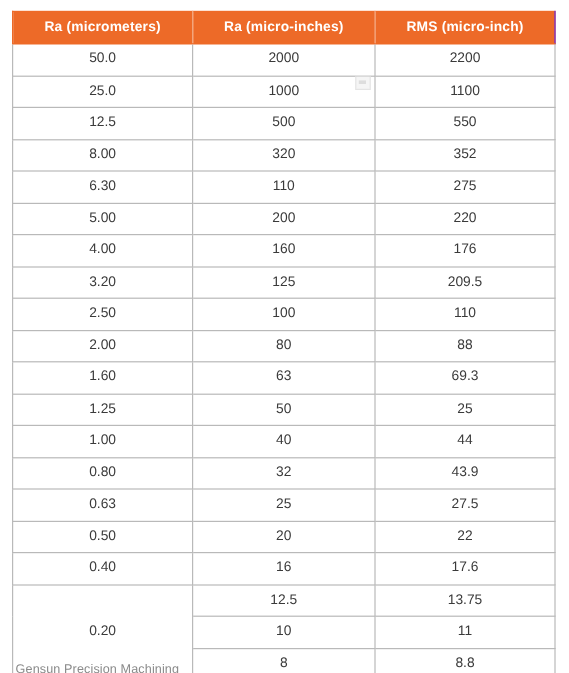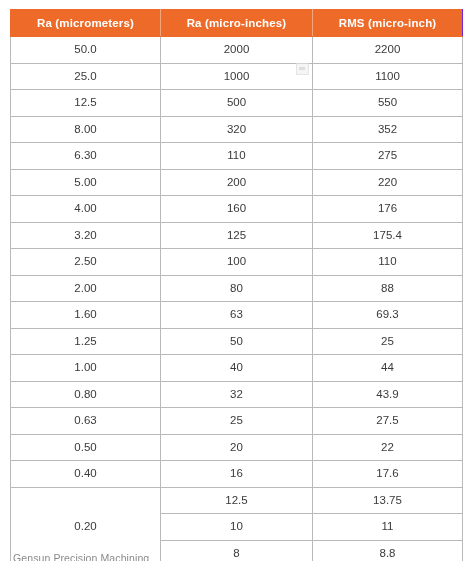--- a/index.html
+++ b/index.html
@@ -160,21 +160,21 @@
             <td>220</td>
           </tr>
           <tr>
             <td>4.00</td>
             <td>160</td>
             <td>176</td>
           </tr>
           <tr>
             <td>3.20</td>
             <td>125</td>
-            <td>175.4</td>
+            <td>209.5</td>
           </tr>
           <tr>
             <td>2.50</td>
             <td>100</td>
             <td>110</td>
           </tr>
           <tr>
             <td>2.00</td>
             <td>80</td>
             <td>88</td>

